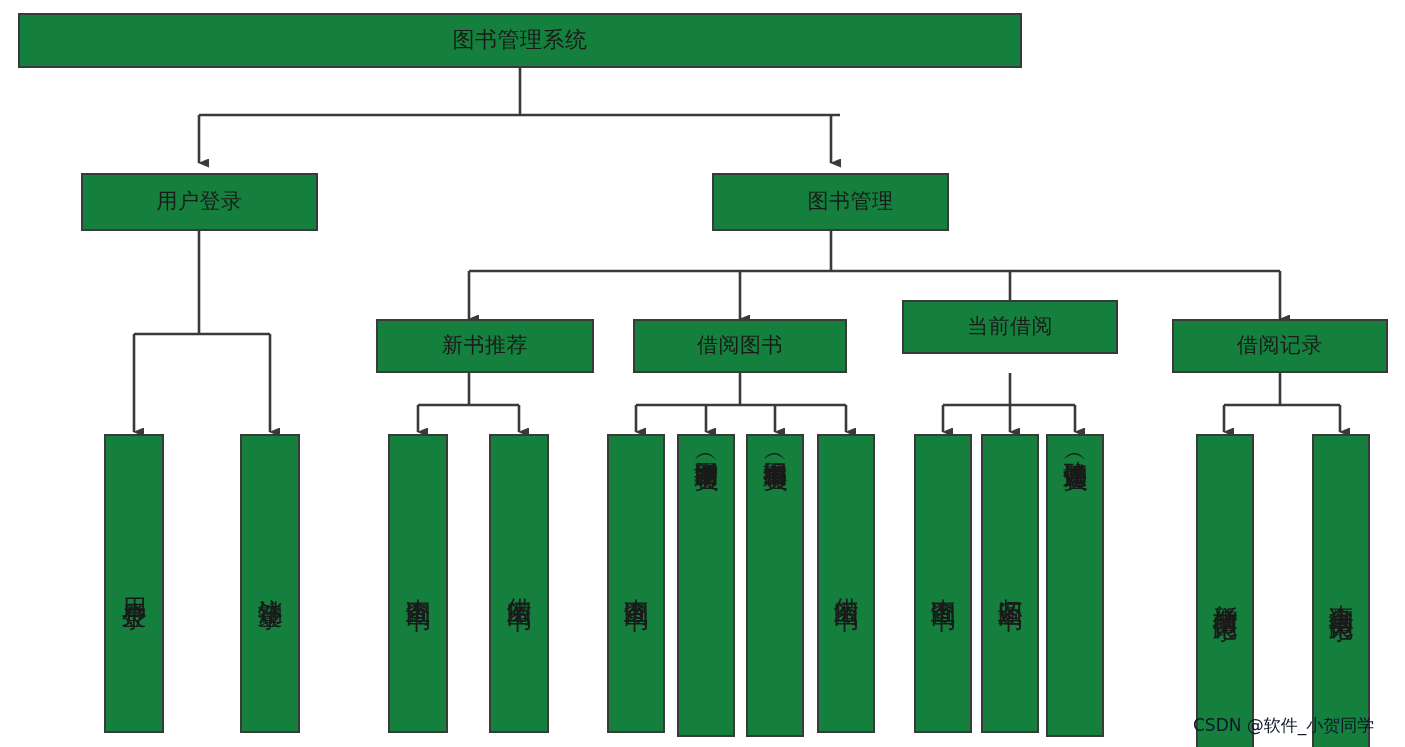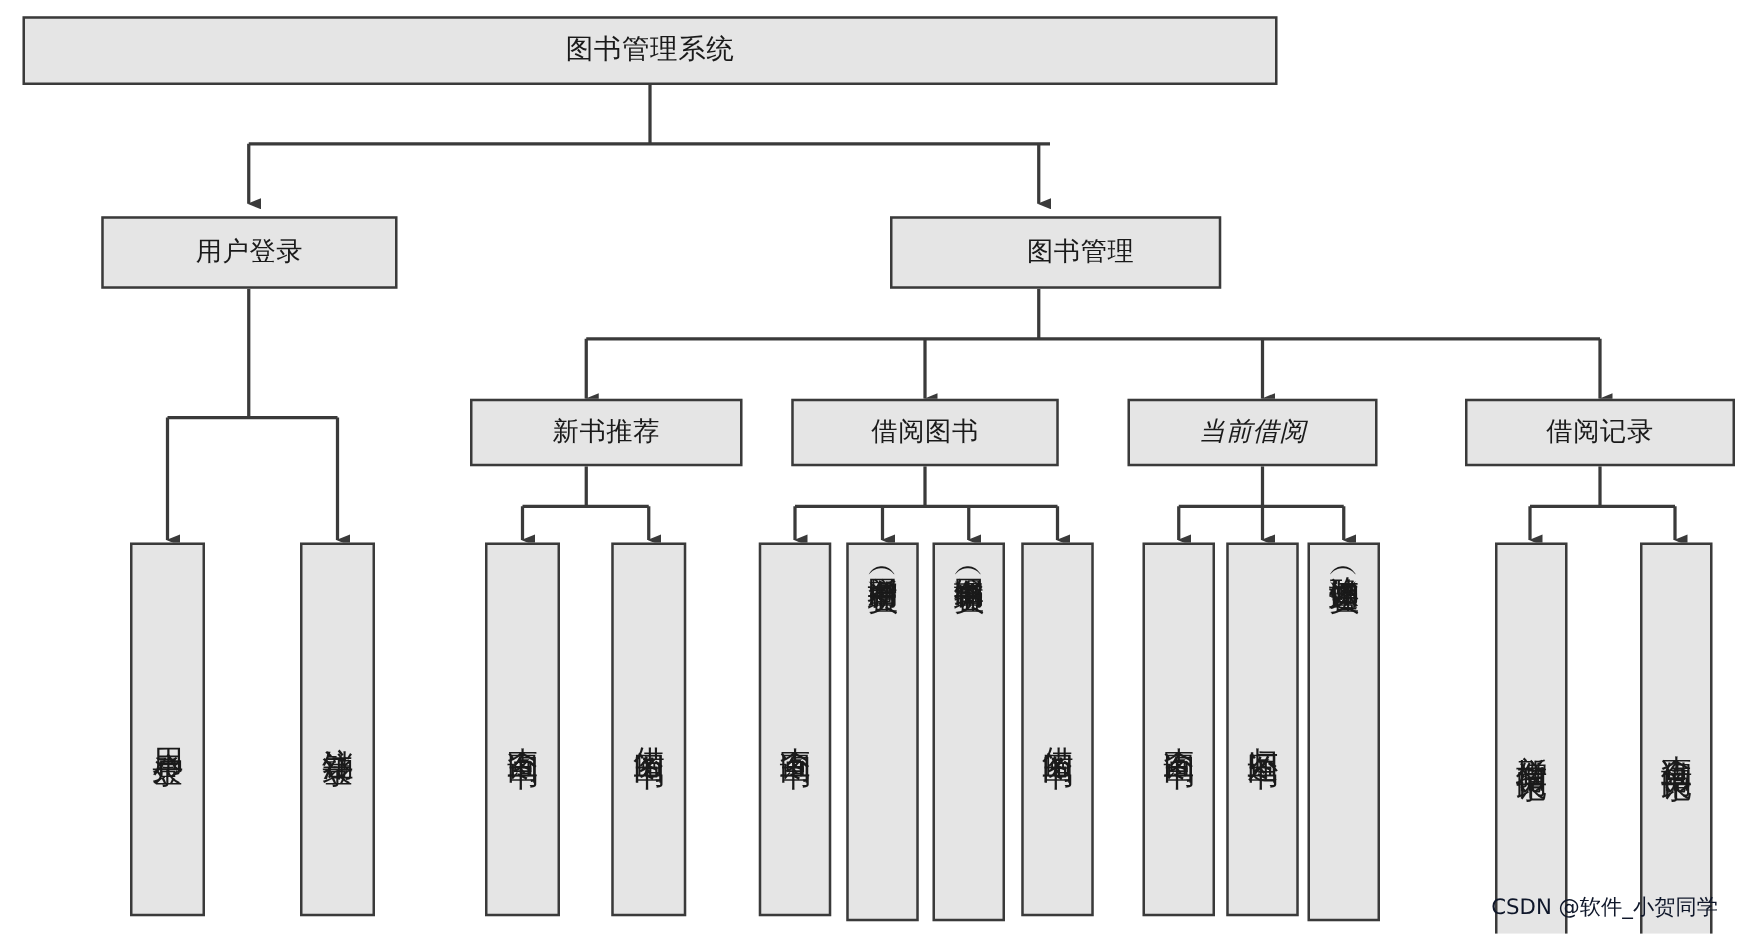--- a/index.html
+++ b/index.html
@@ -22,21 +22,21 @@
     position: absolute;
     left: 0;
     top: 0;
     width: 1405px;
     height: 747px;
     pointer-events: none;
   }
   .node {
     position: absolute;
     box-sizing: border-box;
-    background: #e5e5e5;
+    background: #15803d;
     border: 2px solid #3a3a3a;
     display: flex;
     align-items: center;
     justify-content: center;
     color: #1a1a1a;
     z-index: 2;
   }
   .node .label {
     display: block;
     text-align: center;
@@ -139,31 +139,31 @@
     </g>
   </svg>
 
   <div class="node horiz root" style="left:18px; top:13px; width:1004px; height:55px;">
     <span class="label">图书管理系统</span>
   </div>
 
   <div class="node horiz" style="left:81px; top:173px; width:237px; height:58px;">
     <span class="label">用户登录</span>
   </div>
-  <div class="node horiz" style="left:712px; top:173px; width:265px; height:58px;padding-left:40px;">
+  <div class="node horiz" style="left:712px; top:173px; width:237px; height:58px;padding-left:40px;">
     <span class="label">图书管理</span>
   </div>
 
   <div class="node horiz" style="left:360px; top:319px; width:218px; height:54px;margin-left:16px;">
     <span class="label">新书推荐</span>
   </div>
   <div class="node horiz" style="left:633px; top:319px; width:214px; height:54px;">
     <span class="label">借阅图书</span>
   </div>
-  <div class="node horiz" style="left:902px; top:319px; width:200px; height:54px;font-style:italic;">
+  <div class="node horiz" style="left:902px; top:300px; width:216px; height:54px;">
     <span class="label">当前借阅</span>
   </div>
   <div class="node horiz" style="left:1172px; top:319px; width:216px; height:54px;">
     <span class="label">借阅记录</span>
   </div>
 
   <div class="node vert centered" style="left:104px; top:434px; width:60px; height:299px;">
     <span class="label">用户登录</span>
   </div>
   <div class="node vert centered" style="left:240px; top:434px; width:60px; height:299px;">

